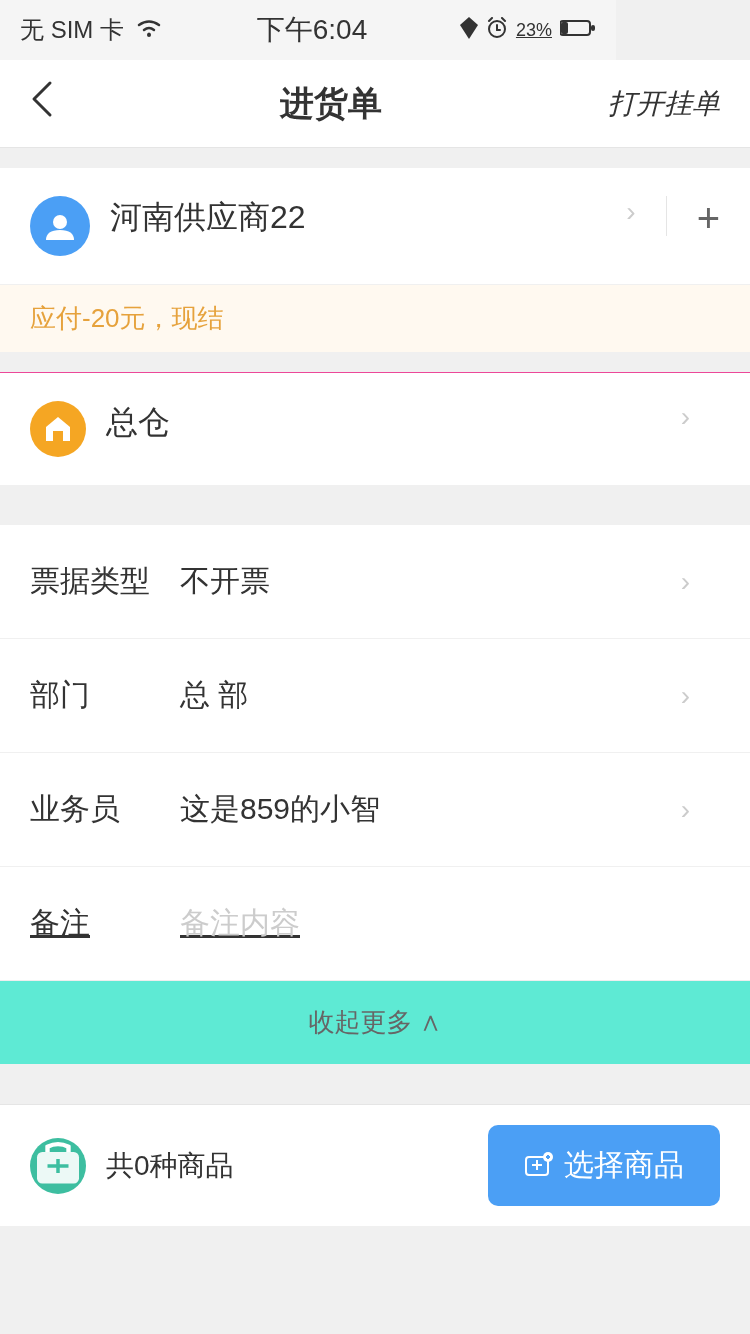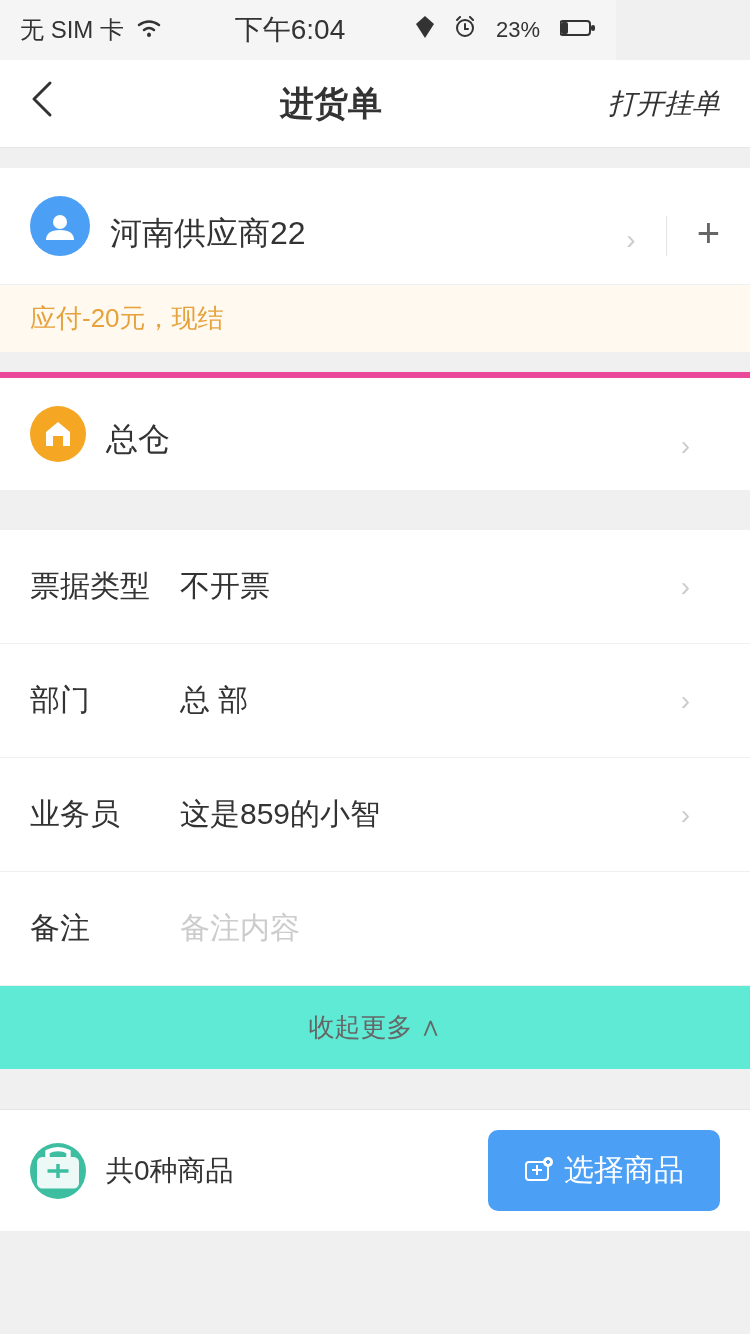--- a/index.html
+++ b/index.html
@@ -30,22 +30,23 @@
       align-items: center;
       gap: 10px;
     }
     .status-center {
       font-size: 28px;
       font-weight: 500;
     }
     .status-right {
       display: flex;
       align-items: center;
-      gap: 20px;
-      font-size: 22px;
+      gap: 8px;
+      font-size: 18px;
+      text-decoration: underline;
     }
 
     
     .nav-bar {
       width: 750px;
       height: 88px;
       background: #fff;
       display: flex;
       align-items: center;
       justify-content: space-between;
@@ -76,21 +77,21 @@
 
     
     .card {
       background: #fff;
       margin-bottom: 0;
     }
 
     
     .supplier-row {
       display: flex;
-      align-items: flex-end;
+      align-items: flex-start;
       padding: 28px 30px;
       background: #fff;
       border-bottom: 1px solid #f0f0f0;
     }
     .supplier-avatar {
       width: 60px;
       height: 60px;
       border-radius: 50%;
       background: #4b9ff5;
       display: flex;
@@ -126,24 +127,24 @@
     .notice-row {
       background: #fff9f0;
       padding: 16px 30px;
       font-size: 26px;
       color: #e6a23c;
     }
 
     
     .warehouse-row {
       display: flex;
-      align-items: flex-end;
+      align-items: flex-start;
       padding: 28px 30px;
       background: #fff;
-      border-top: 6px solid #ec4899;
+      border-top: 1px solid #ec4899;
     }
     .warehouse-icon {
       width: 56px;
       height: 56px;
       border-radius: 50%;
       background: #f5a623;
       display: flex;
       align-items: center;
       justify-content: center;
       margin-right: 20px;
@@ -163,20 +164,21 @@
     }
     .form-row {
       display: flex;
       align-items: center;
       padding: 36px 30px;
       border-bottom: 1px solid #f0f0f0;
       min-height: 100px;
     }
     .form-row:last-child {
       border-bottom: none;
+      text-decoration: underline;
     }
     .form-label {
       font-size: 30px;
       color: #333;
       width: 130px;
       flex-shrink: 0;
     }
     .form-value {
       flex: 1;
       font-size: 30px;

